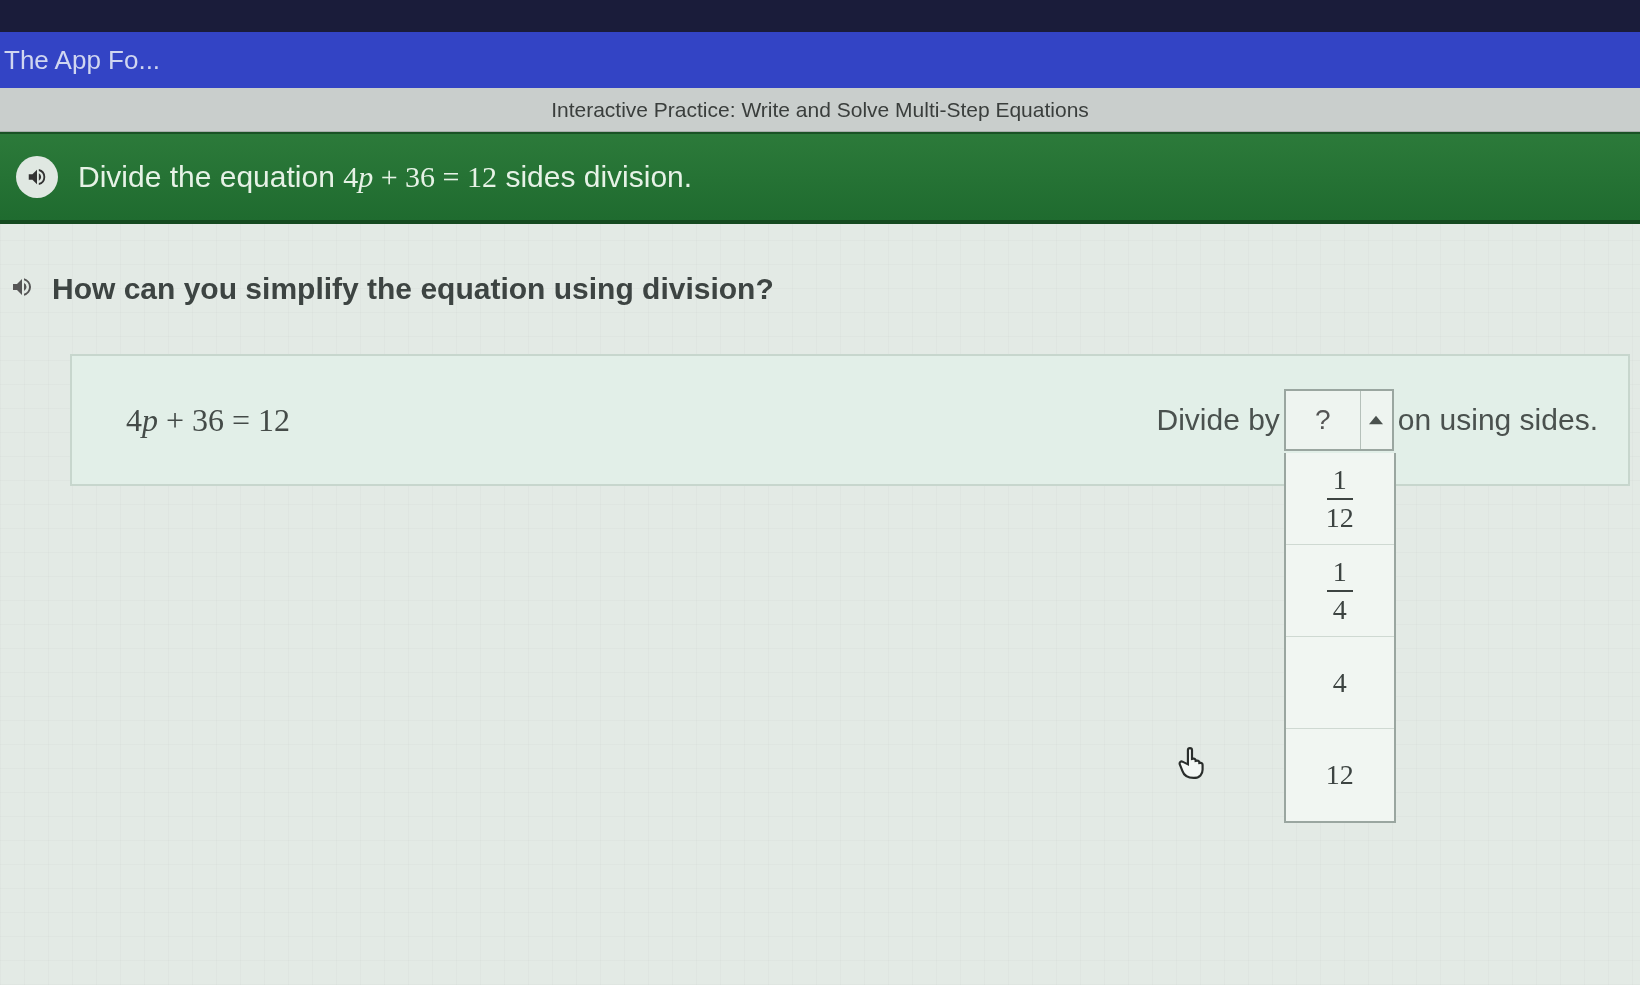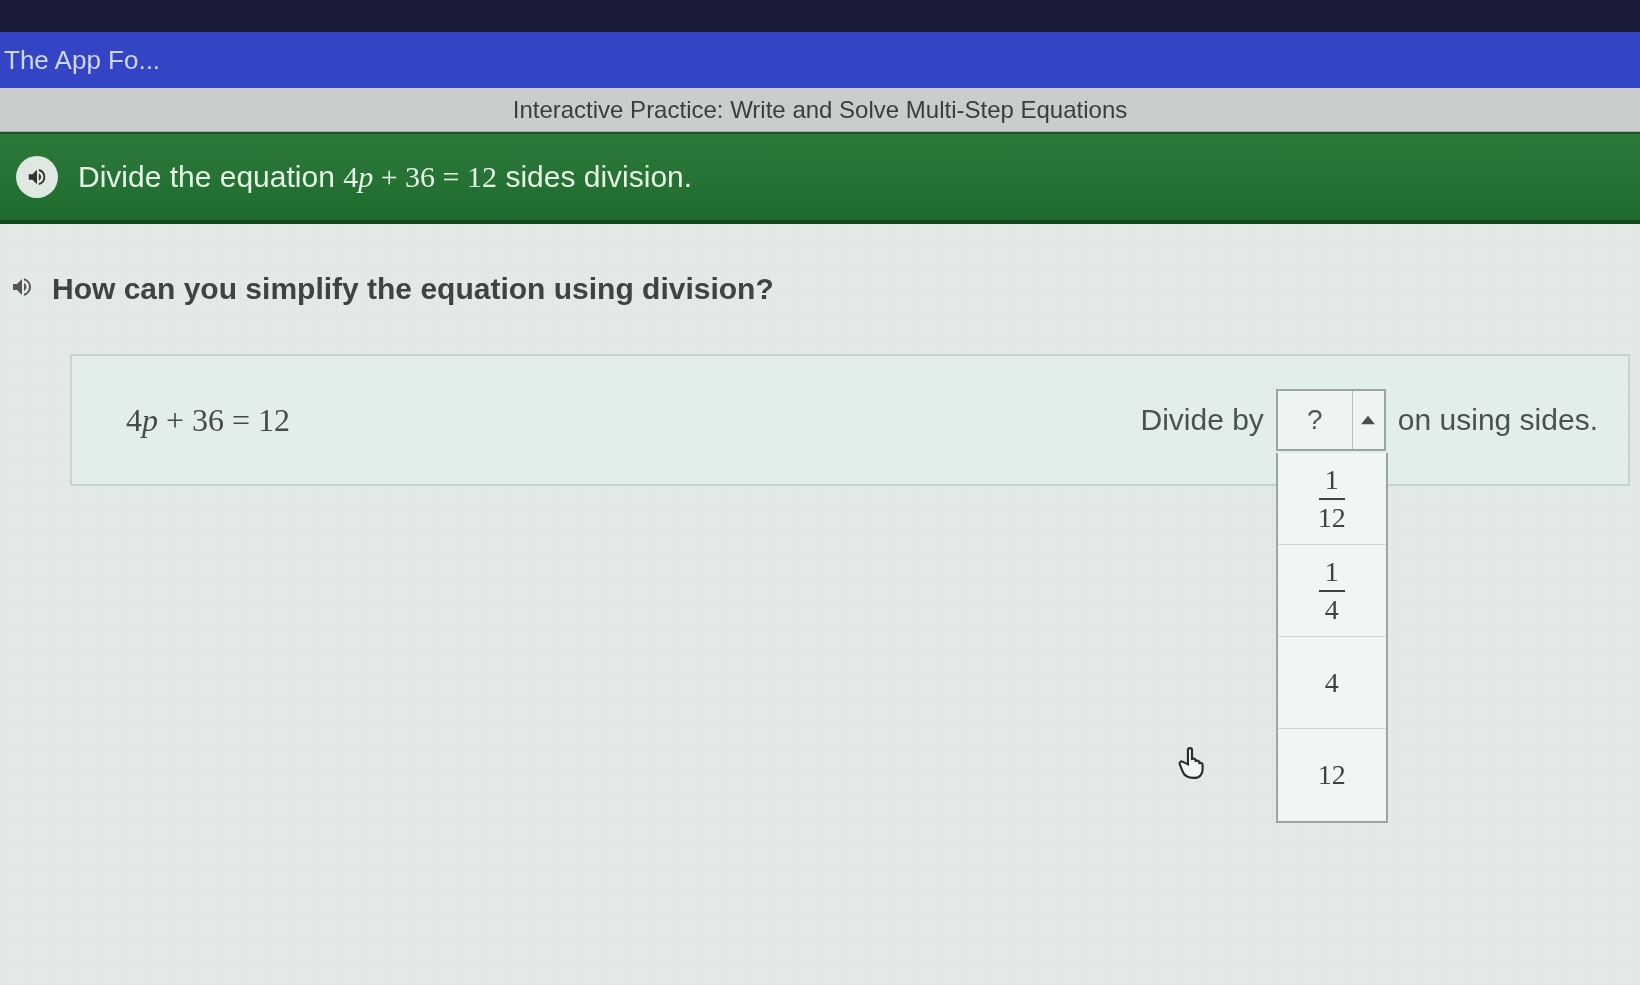--- a/index.html
+++ b/index.html
@@ -20,21 +20,21 @@
     color: #d0d6f0;
     font-size: 26px;
     display: flex;
     align-items: center;
     padding-left: 4px;
   }
   .gray-bar {
     height: 44px;
     background: #c9cecc;
     color: #3a3e3c;
-    font-size: 24px;
+    font-size: 21px;
     display: flex;
     align-items: center;
     justify-content: center;
     border-bottom: 1px solid #a8aeab;
   }
   .green-bar {
     height: 92px;
     background: linear-gradient(#2c7a3a, #1f6b2f);
     color: #e6f2e6;
     display: flex;
@@ -103,21 +103,21 @@
   .eq-text .var { font-style: italic; }
   .right-group {
     position: absolute;
     right: 30px;
     top: 0;
     height: 100%;
     display: flex;
     align-items: center;
     font-size: 30px;
     color: #4a514e;
-    gap: 12px;
+    gap: 4px;
   }
   .select-box {
     width: 110px;
     height: 62px;
     background: #eef4f0;
     border: 2px solid #9aa6a0;
     display: flex;
     align-items: center;
     cursor: pointer;
     position: relative;

